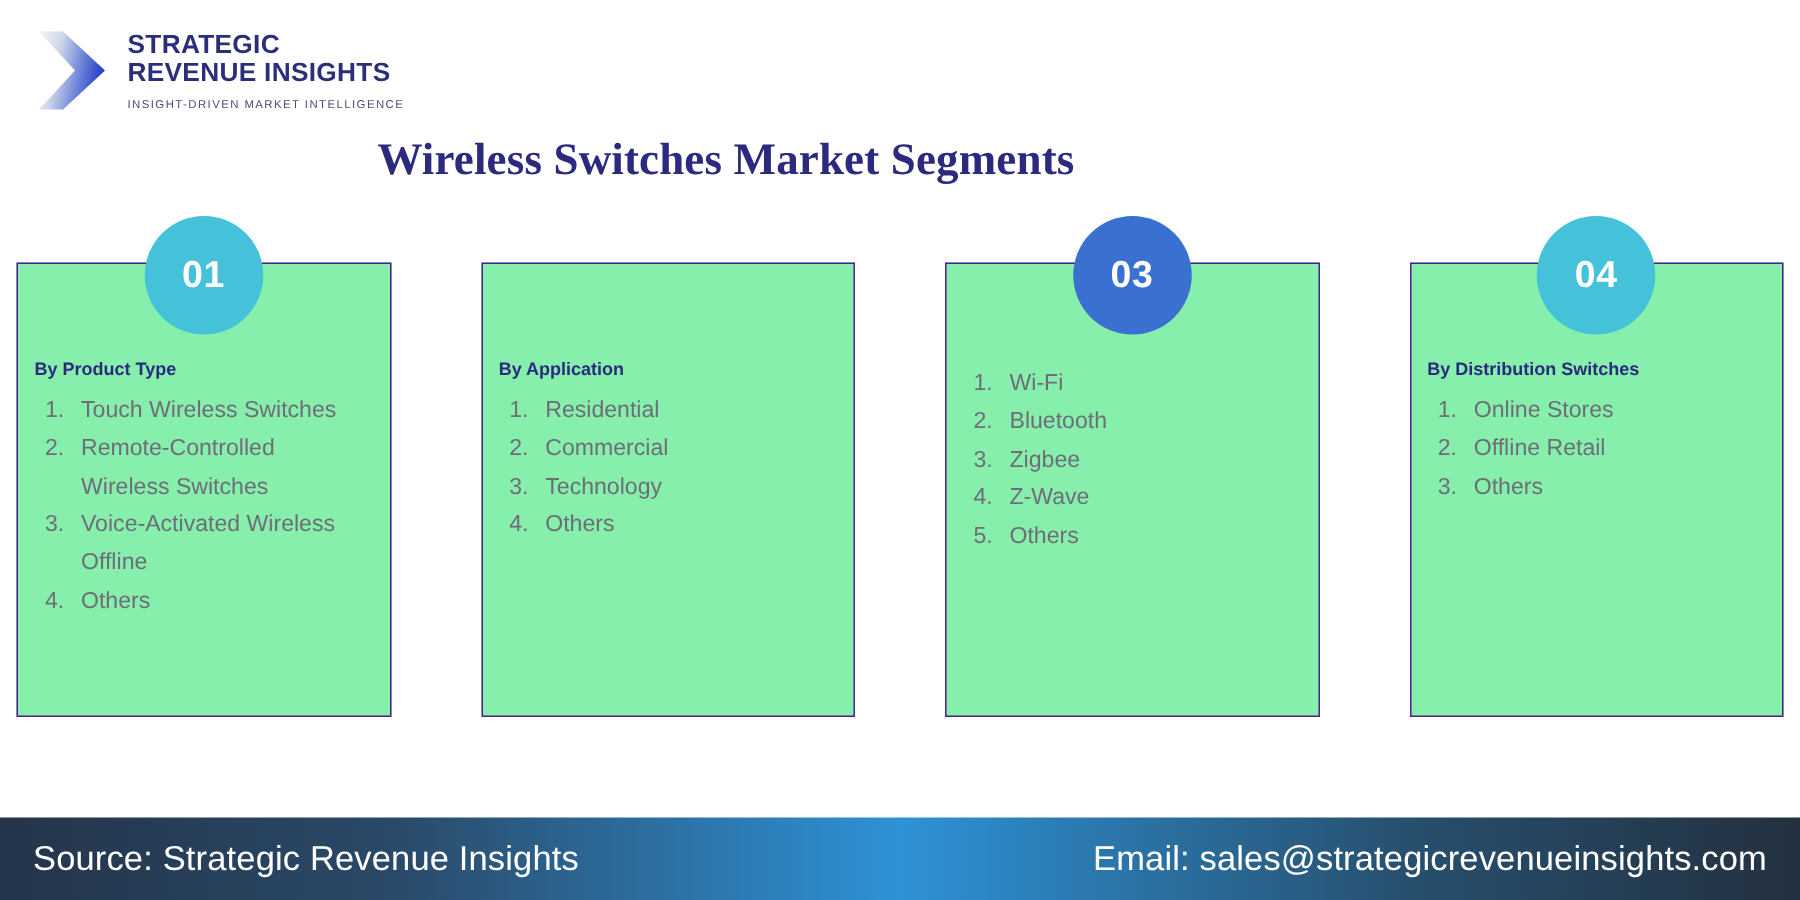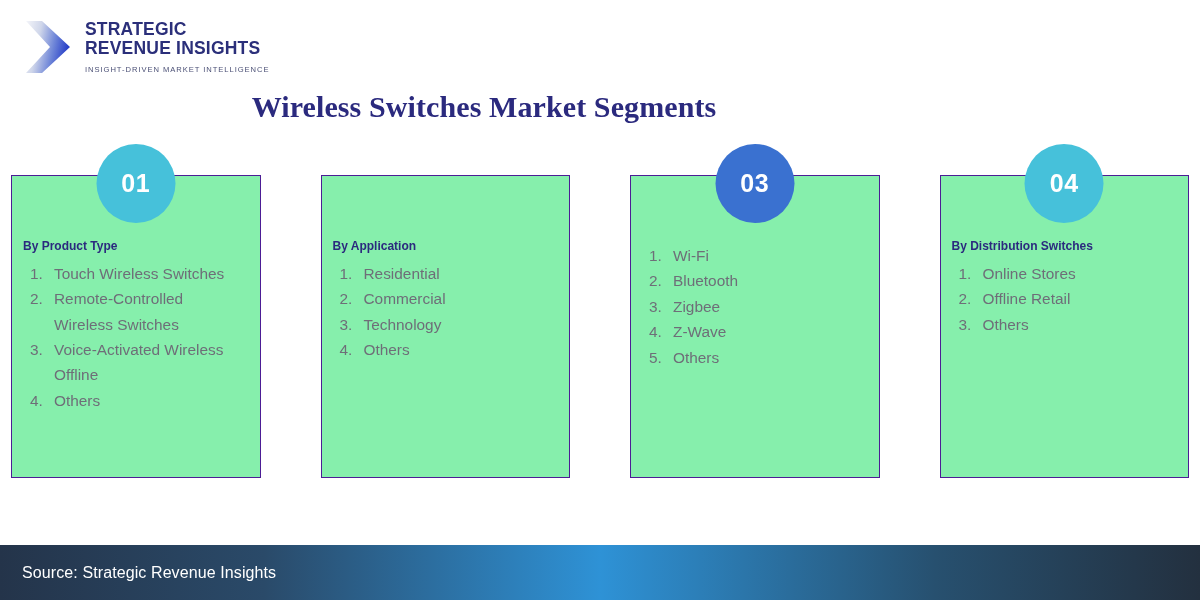--- a/index.html
+++ b/index.html
@@ -141,21 +141,21 @@
     height: 55px;
     background: linear-gradient(90deg, #24344a 0%, #2a4a69 22%, #2e92d6 50%, #27506f 78%, #23303f 100%);
     display: flex;
     align-items: center;
     justify-content: space-between;
     box-sizing: border-box;
     padding: 0 22px;
   }
   .footer-text {
     color: #ffffff;
-    font-size: 16px;
+    font-size: 23px;
     letter-spacing: 0.1px;
   }
 </style>
 </head>
 <body>
 
 <div class="logo">
   <span class="logo-mark">
     <svg viewBox="0 0 56 62" width="56" height="62" xmlns="http://www.w3.org/2000/svg">
       <defs>
@@ -227,13 +227,14 @@
         <li>Offline Retail</li>
         <li>Others</li>
       </ul>
     </div>
   </div>
 
 </div>
 
 <div class="footer">
   <span class="footer-text">Source: Strategic Revenue Insights</span>
+  <span class="footer-text">Email: sales@strategicrevenueinsights.com</span>
 </div>
 
 </body></html>

